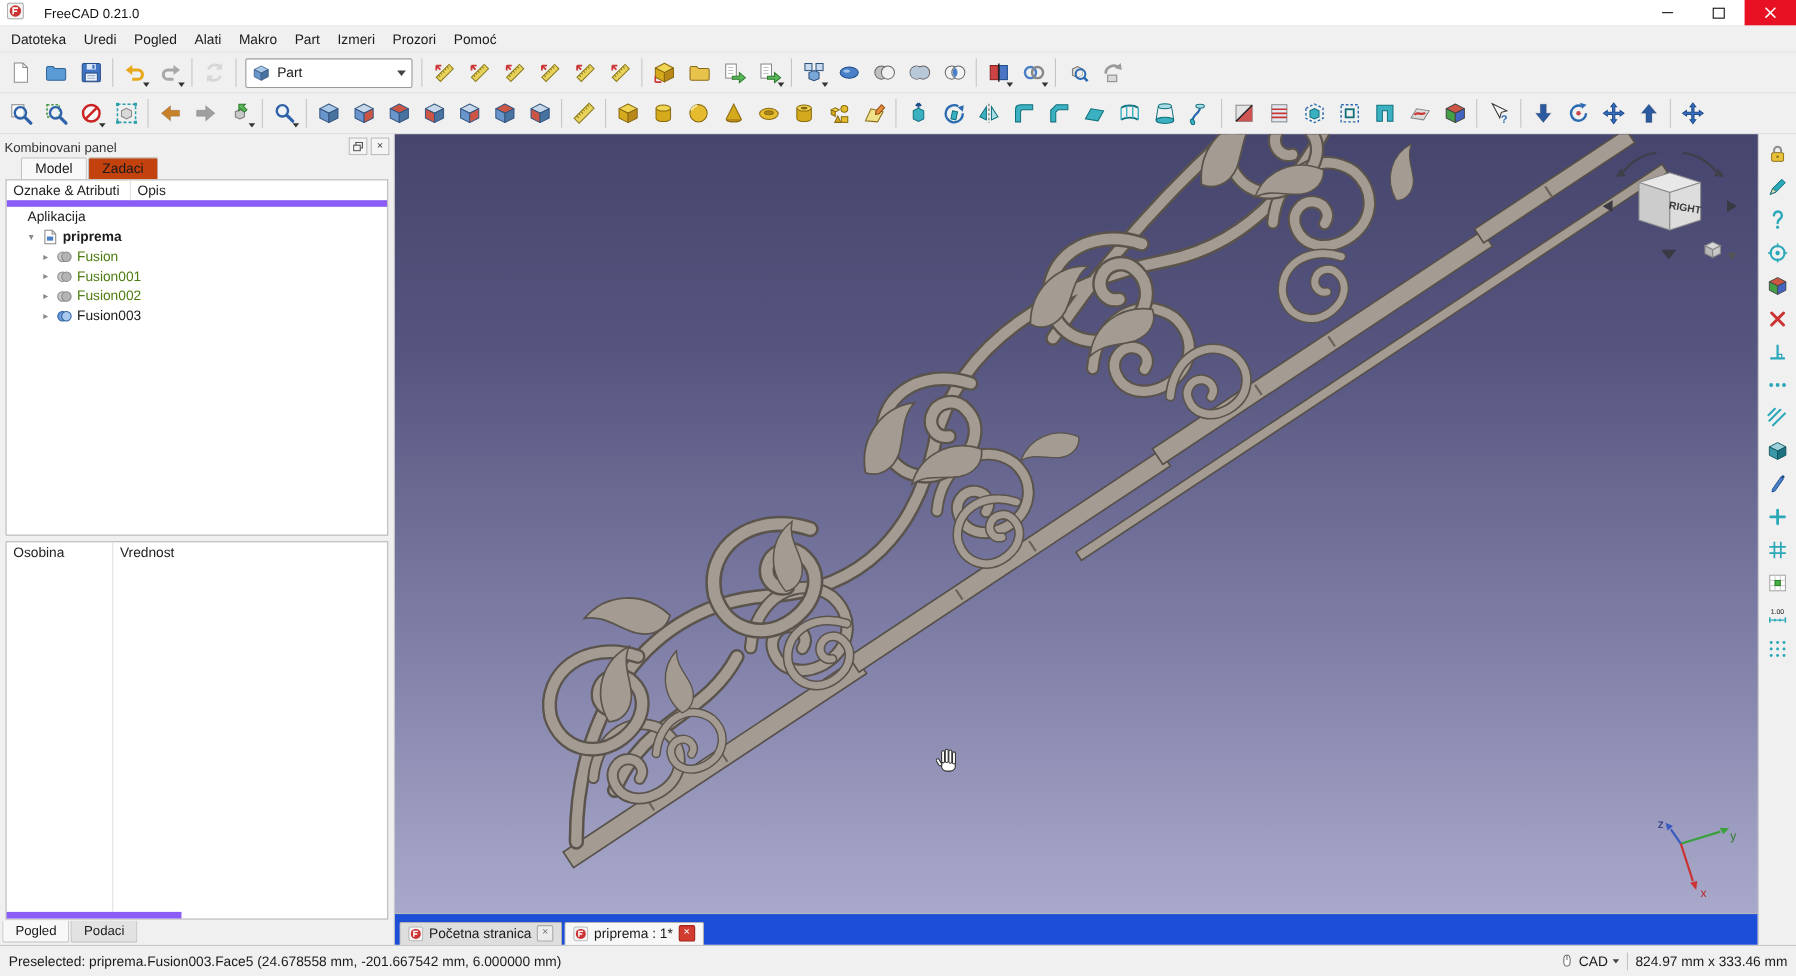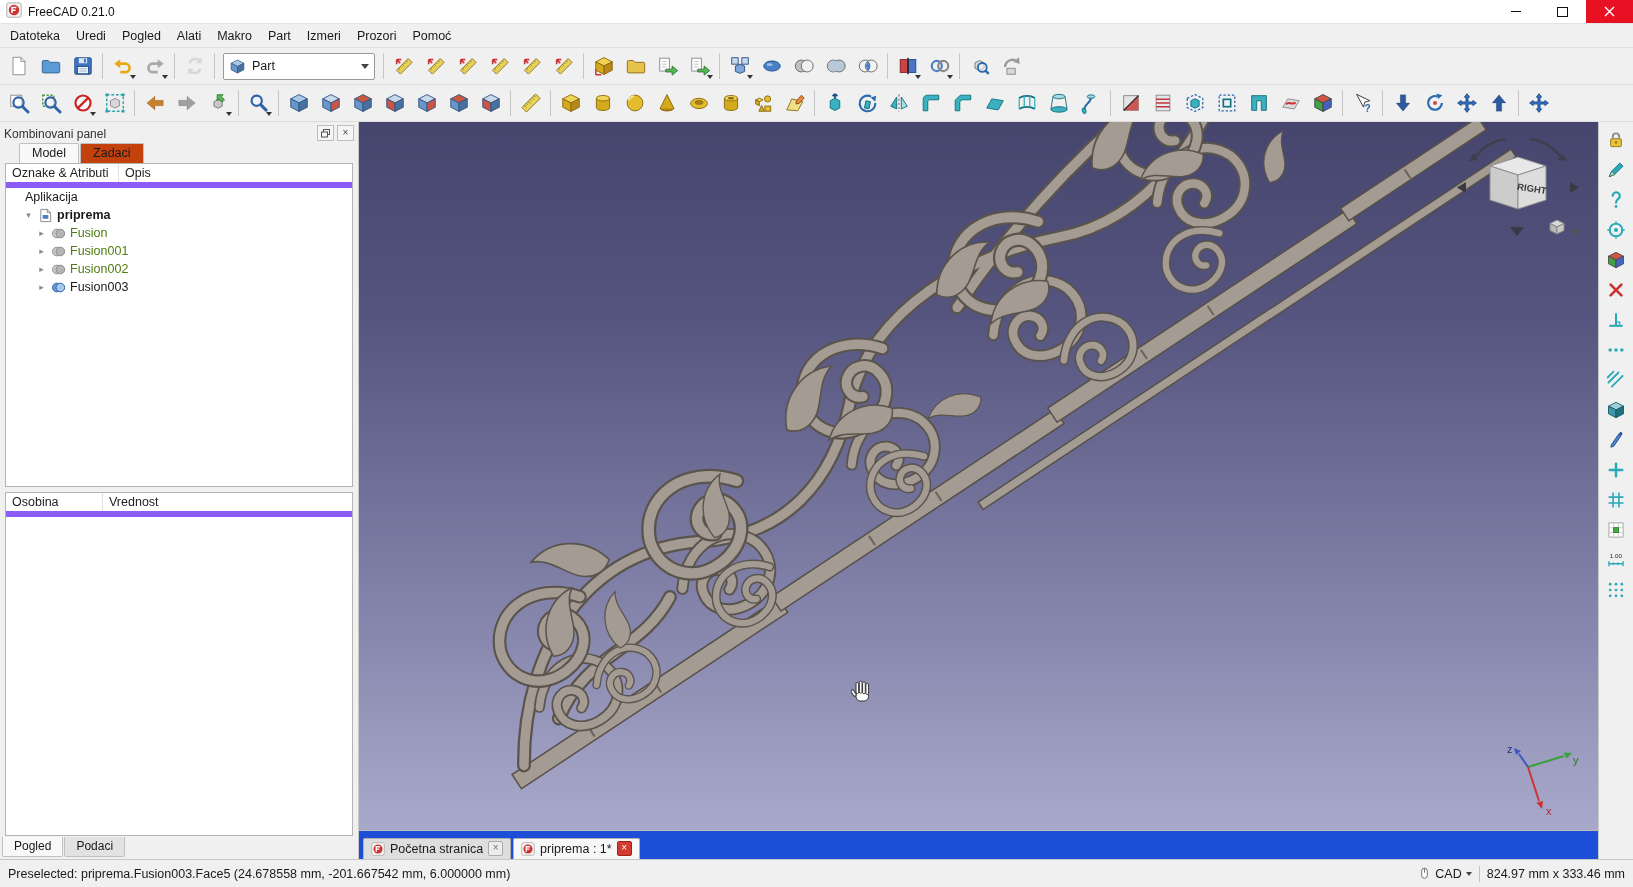--- a/index.html
+++ b/index.html
@@ -1,21 +1,21 @@
 <!DOCTYPE html>
 <html><head>
 <meta charset="utf-8">
 <style>
   html,body{margin:0;padding:0}
   body{width:1633px;height:887px;overflow:hidden;background:#f0f0f0;
        font-family:"Liberation Sans",sans-serif;font-size:13px;color:#1a1a1a;}
   .app{width:100%;height:100%;display:flex;flex-direction:column}
   
   .titlebar{height:23px;flex:0 0 auto;background:#ffffff;display:flex;align-items:center;
-            gap:6px;padding-left:6px;border-bottom:1px solid #e3e3e3}
+            gap:18px;padding-left:6px;border-bottom:1px solid #e3e3e3}
   .title-text{font-size:12px;color:#111}
   .win-btns{margin-left:auto;display:flex;height:100%}
   .wbtn{width:47px;height:100%;display:flex;align-items:center;justify-content:center}
   .glyph-min{width:10px;border-top:1.5px solid #111;display:inline-block}
   .glyph-max{width:9px;height:8px;border:1.3px solid #111;display:inline-block}
   .wbtn.close{background:#e81123}
   
   .menubar{height:23px;flex:0 0 auto;display:flex;align-items:center;padding-left:2px;
            background:#f0f0f0;border-bottom:1px solid #e2e2e2}
   .menu-item{padding:3px 8px;font-size:12.5px;white-space:nowrap}
@@ -49,21 +49,21 @@
              display:flex;flex-direction:column;overflow:hidden}
   .tree-cols,.prop-cols{display:flex;border-bottom:6px solid #8b5cf6;font-size:12.5px;color:#222;flex:0 0 auto}
   .tree-cols span:first-child{width:100px;padding:2px 6px;border-right:1px solid #e0e0e0;white-space:nowrap}
   .tree-cols span:last-child,.prop-cols span:last-child{padding:2px 6px}
   .prop-cols span:first-child{width:84px;padding:2px 6px;border-right:1px solid #e0e0e0}
   .trow{display:flex;align-items:center;height:18px;font-size:12.5px;gap:4px;white-space:nowrap}
   .trow .arr{width:11px;color:#8a8a8a;font-size:9px;text-align:center;flex:0 0 auto}
   .trow.bold .tlabel{font-weight:bold}
   .trow.muted .tlabel{color:#4d7c0f}
   .prop-wrap{margin:5px 5px 0;background:#fff;border:1px solid #b4b4b4;flex:1;min-height:0;
-             display:flex;flex-direction:column}
+             display:flex;flex-direction:row}
   .prop-body{flex:1}
   .panel-bottom-tabs{height:22px;display:flex;align-items:flex-start;gap:1px;padding-left:2px;margin-top:1px}
   .pbtab{padding:2px 11px 3px;font-size:12px;border:1px solid #c0c0c0;border-top:none;
          background:#e2e2e2;border-radius:0 0 2px 2px}
   .pbtab.active{background:#f8f8f8}
   
   .center{flex:1;display:flex;flex-direction:column;min-width:0}
   .viewport{flex:1;position:relative;overflow:hidden;
             background:linear-gradient(180deg,#45456e 0%,#55557f 28%,#7b7ba4 62%,#a0a0c3 92%,#a8a8ca 100%)}
   .model{position:absolute;inset:0;width:100%;height:100%}

